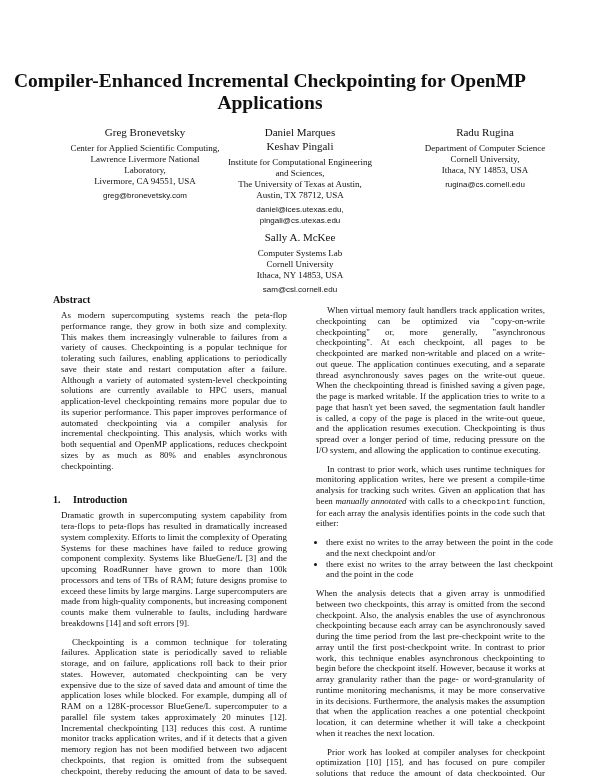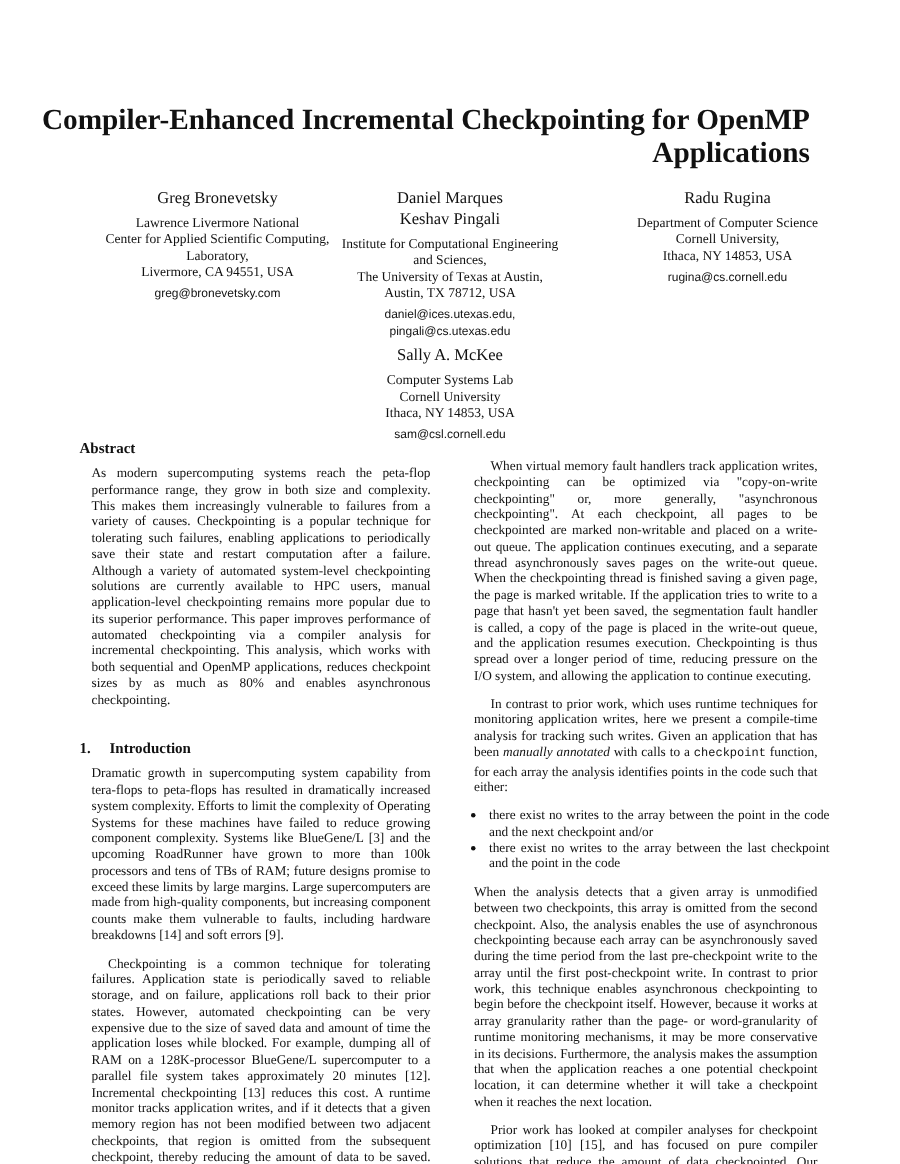--- a/index.html
+++ b/index.html
@@ -1,40 +1,40 @@
 <!DOCTYPE html>
 <html><head>
 <meta charset="utf-8">
 <style>
   html, body { margin: 0; padding: 0; background: #ffffff; }
   body { width: 600px; height: 776px; position: relative; overflow: hidden;
          font-family: "Liberation Serif", "DejaVu Serif", serif; color: #111; }
-  .title { position: absolute; top: 70px; left: 0; width: 540px; text-align: right;
+  .title { position: absolute; top: 70px; left: 0; width: 540px; text-align: center;
            font-weight: bold; font-size: 19.5px; line-height: 22px; }
   .author { position: absolute; text-align: center; font-size: 9px; line-height: 11px; }
   .author .name { font-size: 11px; line-height: 14px; margin-bottom: 4px; }
   .author .email { font-family: "Liberation Sans", "DejaVu Sans", sans-serif; font-size: 8px; line-height: 11px; margin-top: 3px; }
   .col { position: absolute; font-size: 8.9px; line-height: 10.75px; text-align: justify; }
   .col p { margin: 8px; }
   .indent { text-indent: 11px; }
   h2 { font-size: 10px; font-weight: bold; margin: 0; line-height: 14px; }
   .section-num { display: inline-block; width: 20px; }
   ul { margin: 0; padding-left: 18px; }
   li { margin: 0; }
   .mono { font-family: "Liberation Mono", "DejaVu Sans Mono", monospace; font-size: 8px; }
 </style>
 </head>
 <body>
 
 <div class="title">Compiler-Enhanced Incremental Checkpointing for OpenMP Applications</div>
 
 <div class="author" style="top:125px; left:45px; width:200px;">
   <div class="name">Greg Bronevetsky</div>
+  <div>Center for Applied Scientific Computing,</div>
   <div>Lawrence Livermore National</div>
-  <div>Center for Applied Scientific Computing,</div>
   <div>Laboratory,</div>
   <div>Livermore, CA 94551, USA</div>
   <div class="email">greg@bronevetsky.com</div>
 </div>
 
 <div class="author" style="top:125px; left:210px; width:180px;">
   <div class="name" style="margin-bottom:0">Daniel Marques</div>
   <div class="name">Keshav Pingali</div>
   <div>Institute for Computational Engineering</div>
   <div>and Sciences,</div>

